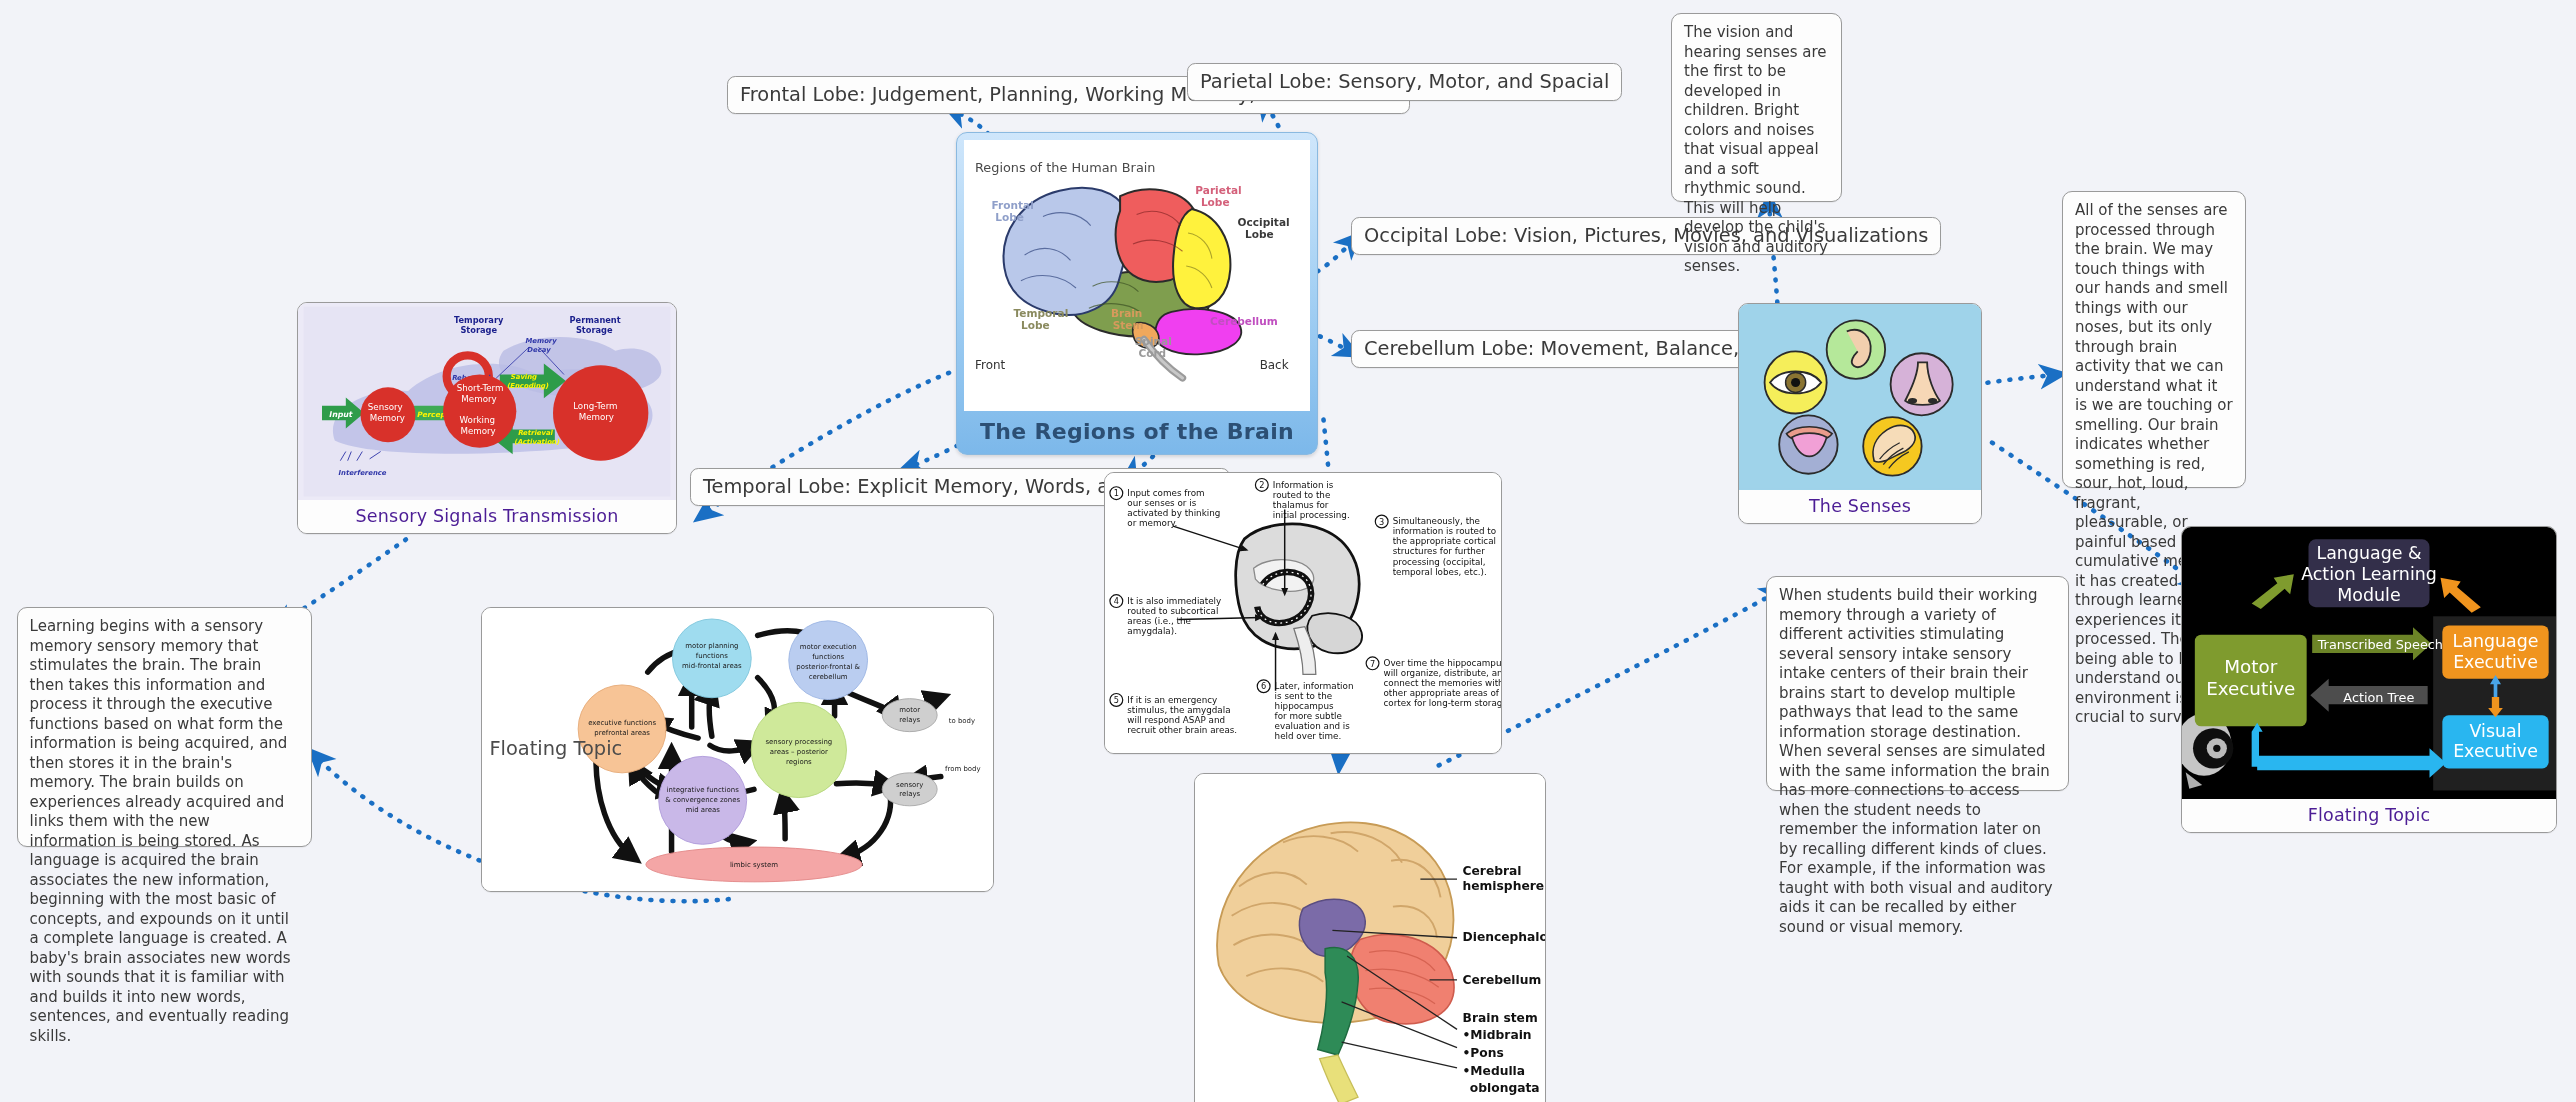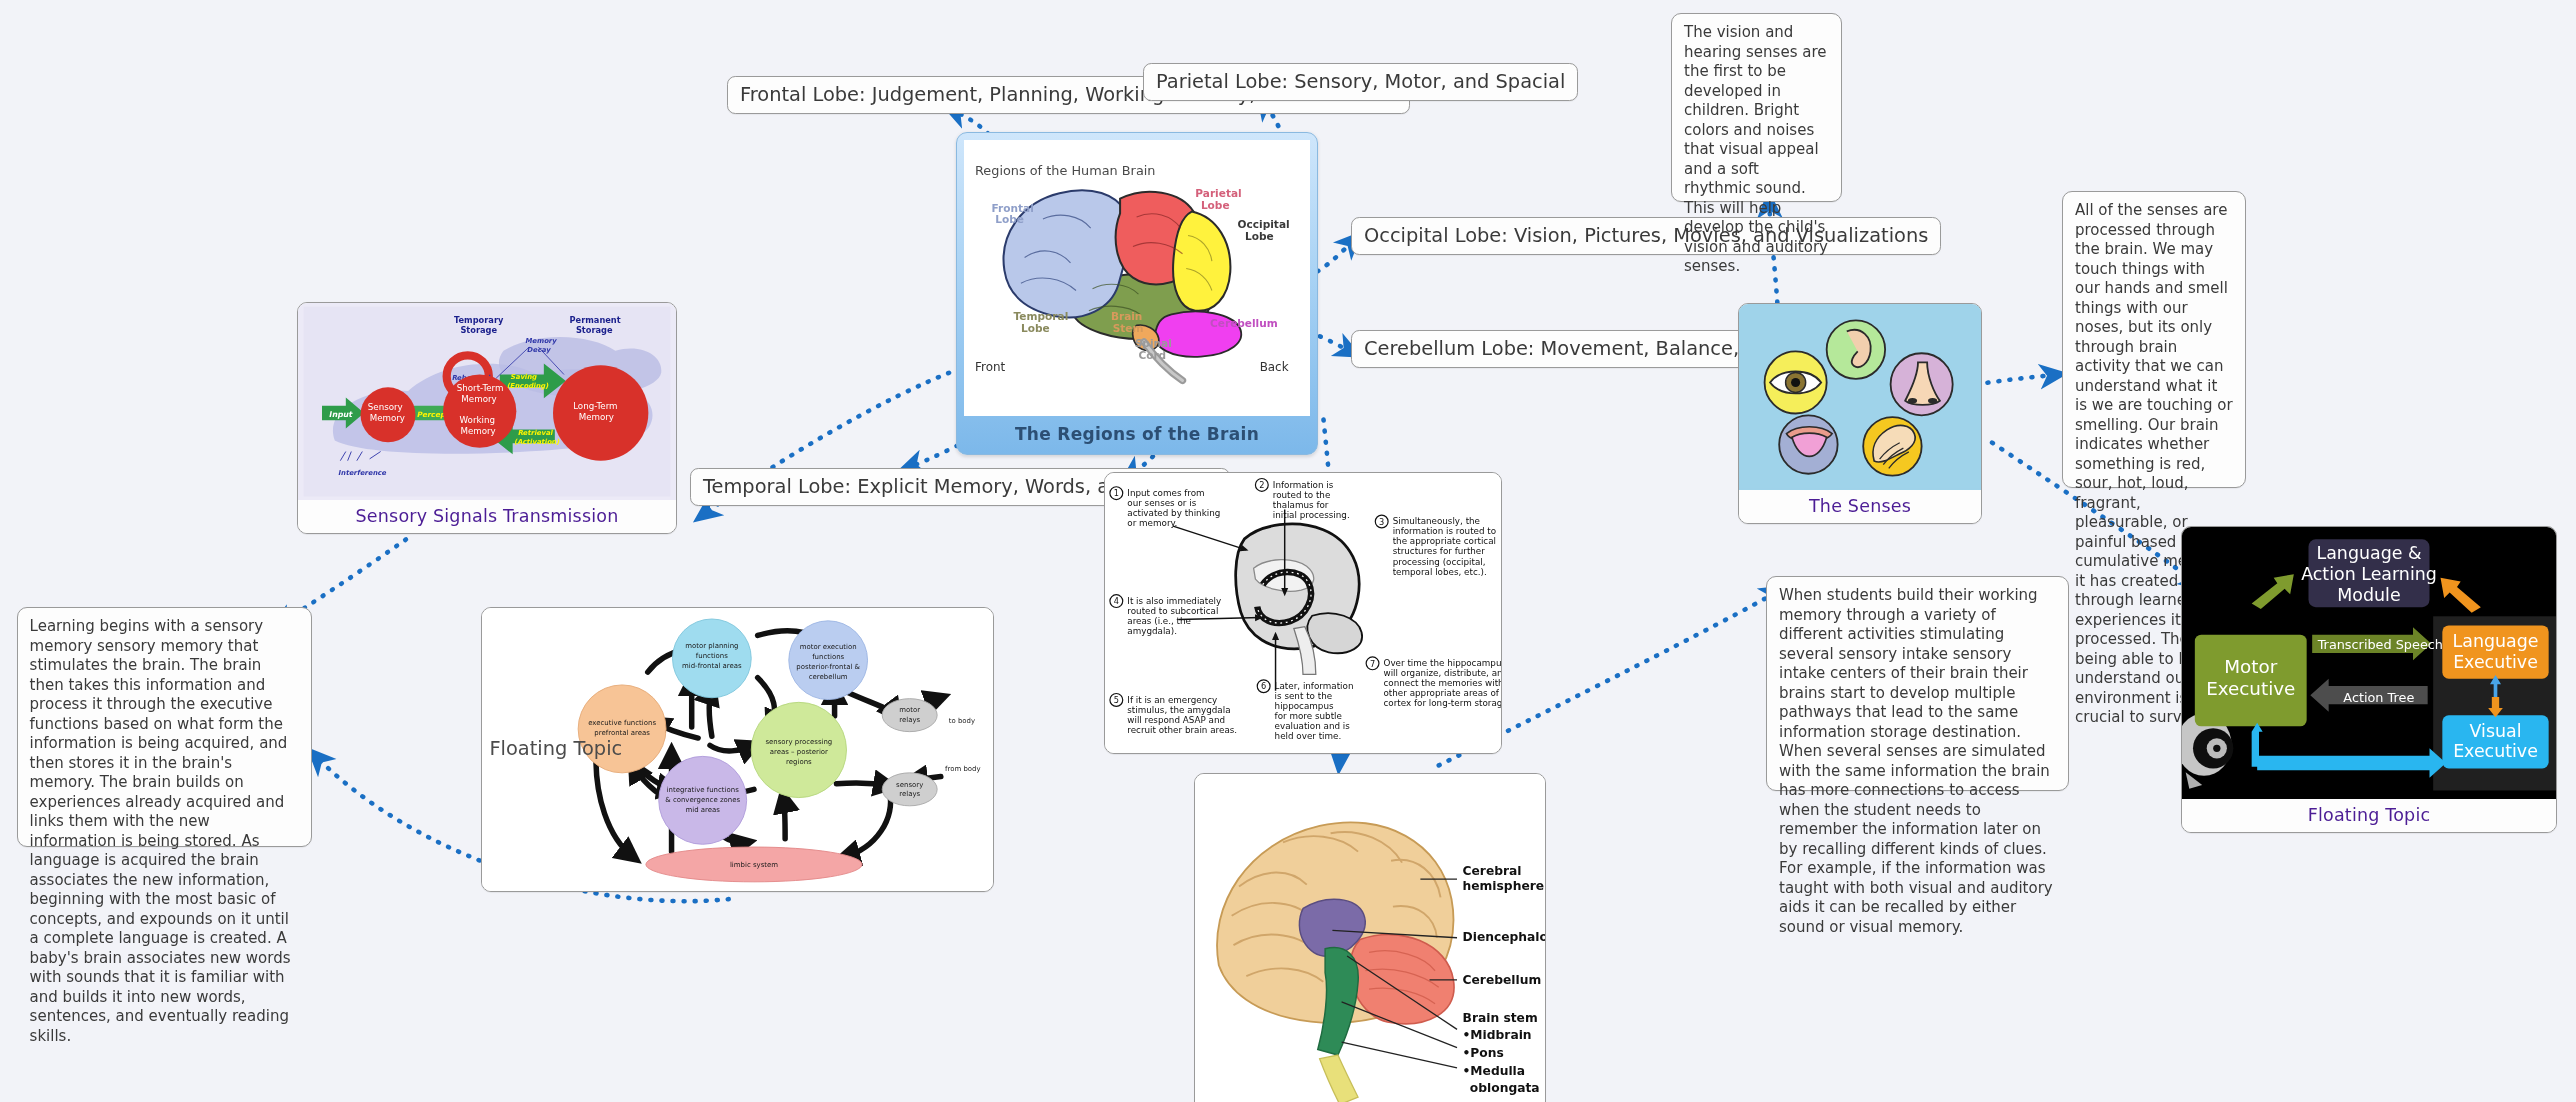--- a/index.html
+++ b/index.html
@@ -62,21 +62,21 @@
     border:0.9px solid #8ab9e0;
     border-radius:11px;
     box-shadow:0 1.8px 3.7px rgba(0,0,0,.13);
     display:flex;flex-direction:column;align-items:center;
     padding:7.4px 7.4px 0 7.4px;box-sizing:border-box;
   }
   #central .pic{
     width:100%;flex:1;background:#ffffff;position:relative;overflow:hidden;
   }
   #central .title{
-    font-size:17px;font-weight:bold;color:#2c4f74;
+    font-size:22px;font-weight:bold;color:#2c4f74;
     padding:8.3px 0 10px 0;letter-spacing:0.3px;
   }
 
   
   .brainsvg{position:absolute;inset:0;width:100%;height:100%;}
 
   
   .memwrap{position:absolute;inset:0;background:#eceaf7;}
 
   
@@ -128,21 +128,21 @@
       <path d="M790,975 C640,990 450,930 340,818"></path>
 
       <path d="M1560,830 C1700,760 1860,680 1930,640"></path>
     </g>
   </svg>
 
   <div class="node" style="left:727px;top:76px;">
     <div class="pill">Frontal Lobe: Judgement, Planning, Working Memory, and Decisions</div>
   </div>
 
-  <div class="node" style="left:1098px;top:63px;padding-left:45px;">
+  <div class="node" style="left:1142px;top:63px;padding-left:45px;">
     <div class="pill">Parietal Lobe: Sensory, Motor, and Spacial</div>
   </div>
 
   <div class="node" style="left:1351px;top:217px;">
     <div class="pill">Occipital Lobe: Vision, Pictures, Movies, and Visualizations</div>
   </div>
 
   <div class="node" style="left:1351px;top:330px;">
     <div class="pill">Cerebellum Lobe: Movement, Balance, and Ordering</div>
   </div>

